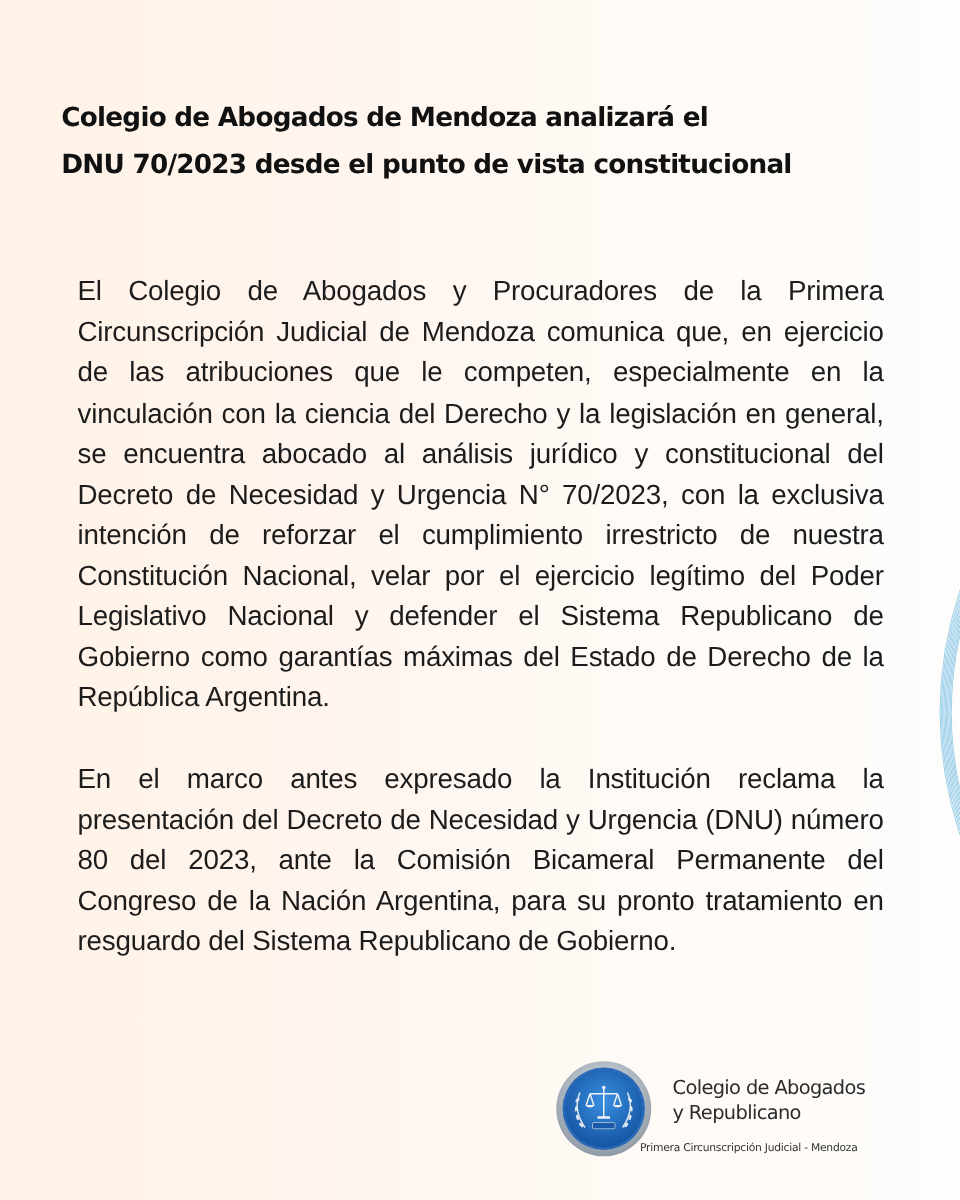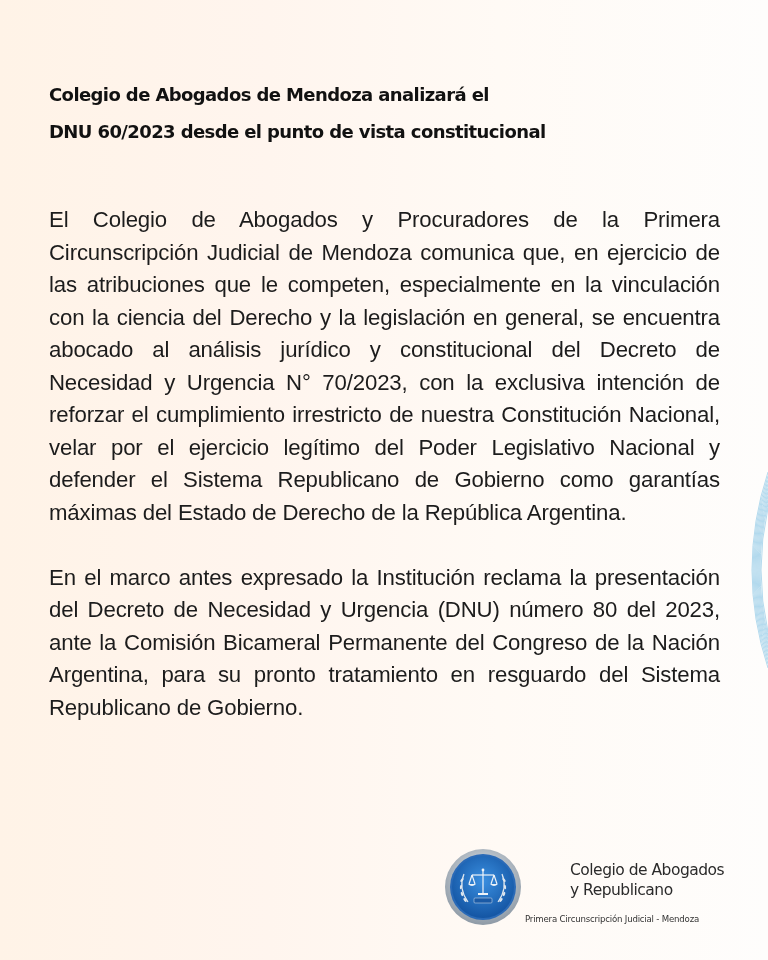--- a/index.html
+++ b/index.html
@@ -15,35 +15,35 @@
       font-family: "Liberation Sans", sans-serif;
       color: #1a1a1a;
     }
     .title {
       position: absolute;
       left: 49px;
       top: 76px;
       width: 690px;
       font-family: "DejaVu Sans", sans-serif;
       font-weight: bold;
-      font-size: 18px;
+      font-size: 21px;
       line-height: 37px;
       letter-spacing: -0.6px;
       color: #111;
       margin: 0;
     }
     .title .line { display: block; white-space: nowrap; }
     .body-text {
       position: absolute;
       left: 49px;
       top: 204px;
       width: 671px;
     }
     .para {
-      margin: 0;
+      margin: 13px;
       font-family: "Liberation Sans", sans-serif;
       font-size: 22.2px;
       line-height: 32.5px;
       text-align: justify;
       color: #1c1c1c;
       letter-spacing: -0.15px;
     }
     .para + .para {
       margin-top: 32.5px;
     }
@@ -71,38 +71,38 @@
     .logo-name {
       position: absolute;
       left: 94px;
       top: 12px;
       font-family: "DejaVu Sans", sans-serif;
       font-size: 15.5px;
       line-height: 20px;
       color: #2b2b2b;
       letter-spacing: -0.5px;
     }
-    .logo-name span { display: block; white-space: nowrap; margin-left: 32px; }
+    .logo-name span { display: block; white-space: nowrap; }
     .logo-sub {
       position: absolute;
-      left: 81px;
+      left: 68px;
       top: 66px;
       font-family: "DejaVu Sans", sans-serif;
       font-size: 8.6px;
       color: #333;
       white-space: nowrap;
       letter-spacing: -0.2px;
     }
   </style>
 </head>
 <body>
 
 <h1 class="title">
   <span class="line">Colegio de Abogados de Mendoza analizará el</span>
-  <span class="line">DNU 60/2023 desde el punto de vista constitucional</span>
+  <span class="line">DNU 70/2023 desde el punto de vista constitucional</span>
 </h1>
 
 <div class="body-text">
   <p class="para">El Colegio de Abogados y Procuradores de la Primera Circunscripción Judicial de Mendoza comunica que, en ejercicio de las atribuciones que le competen, especialmente en la vinculación con la ciencia del Derecho y la legislación en general, se encuentra abocado al análisis jurídico y constitucional del Decreto de Necesidad y Urgencia N° 70/2023, con la exclusiva intención de reforzar el cumplimiento irrestricto de nuestra Constitución Nacional, velar por el ejercicio legítimo del Poder Legislativo Nacional y defender el Sistema Republicano de Gobierno como garantías máximas del Estado de Derecho de la República Argentina.</p>
   <p class="para">En el marco antes expresado la Institución reclama la presentación del Decreto de Necesidad y Urgencia (DNU) número 80 del 2023, ante la Comisión Bicameral Permanente del Congreso de la Nación Argentina, para su pronto tratamiento en resguardo del Sistema Republicano de Gobierno.</p>
 </div>
 
 <div class="arc">
   <svg width="30" height="200" viewBox="0 0 30 200">
     <g fill="none" stroke="#9fd0ea" stroke-width="0.8">

